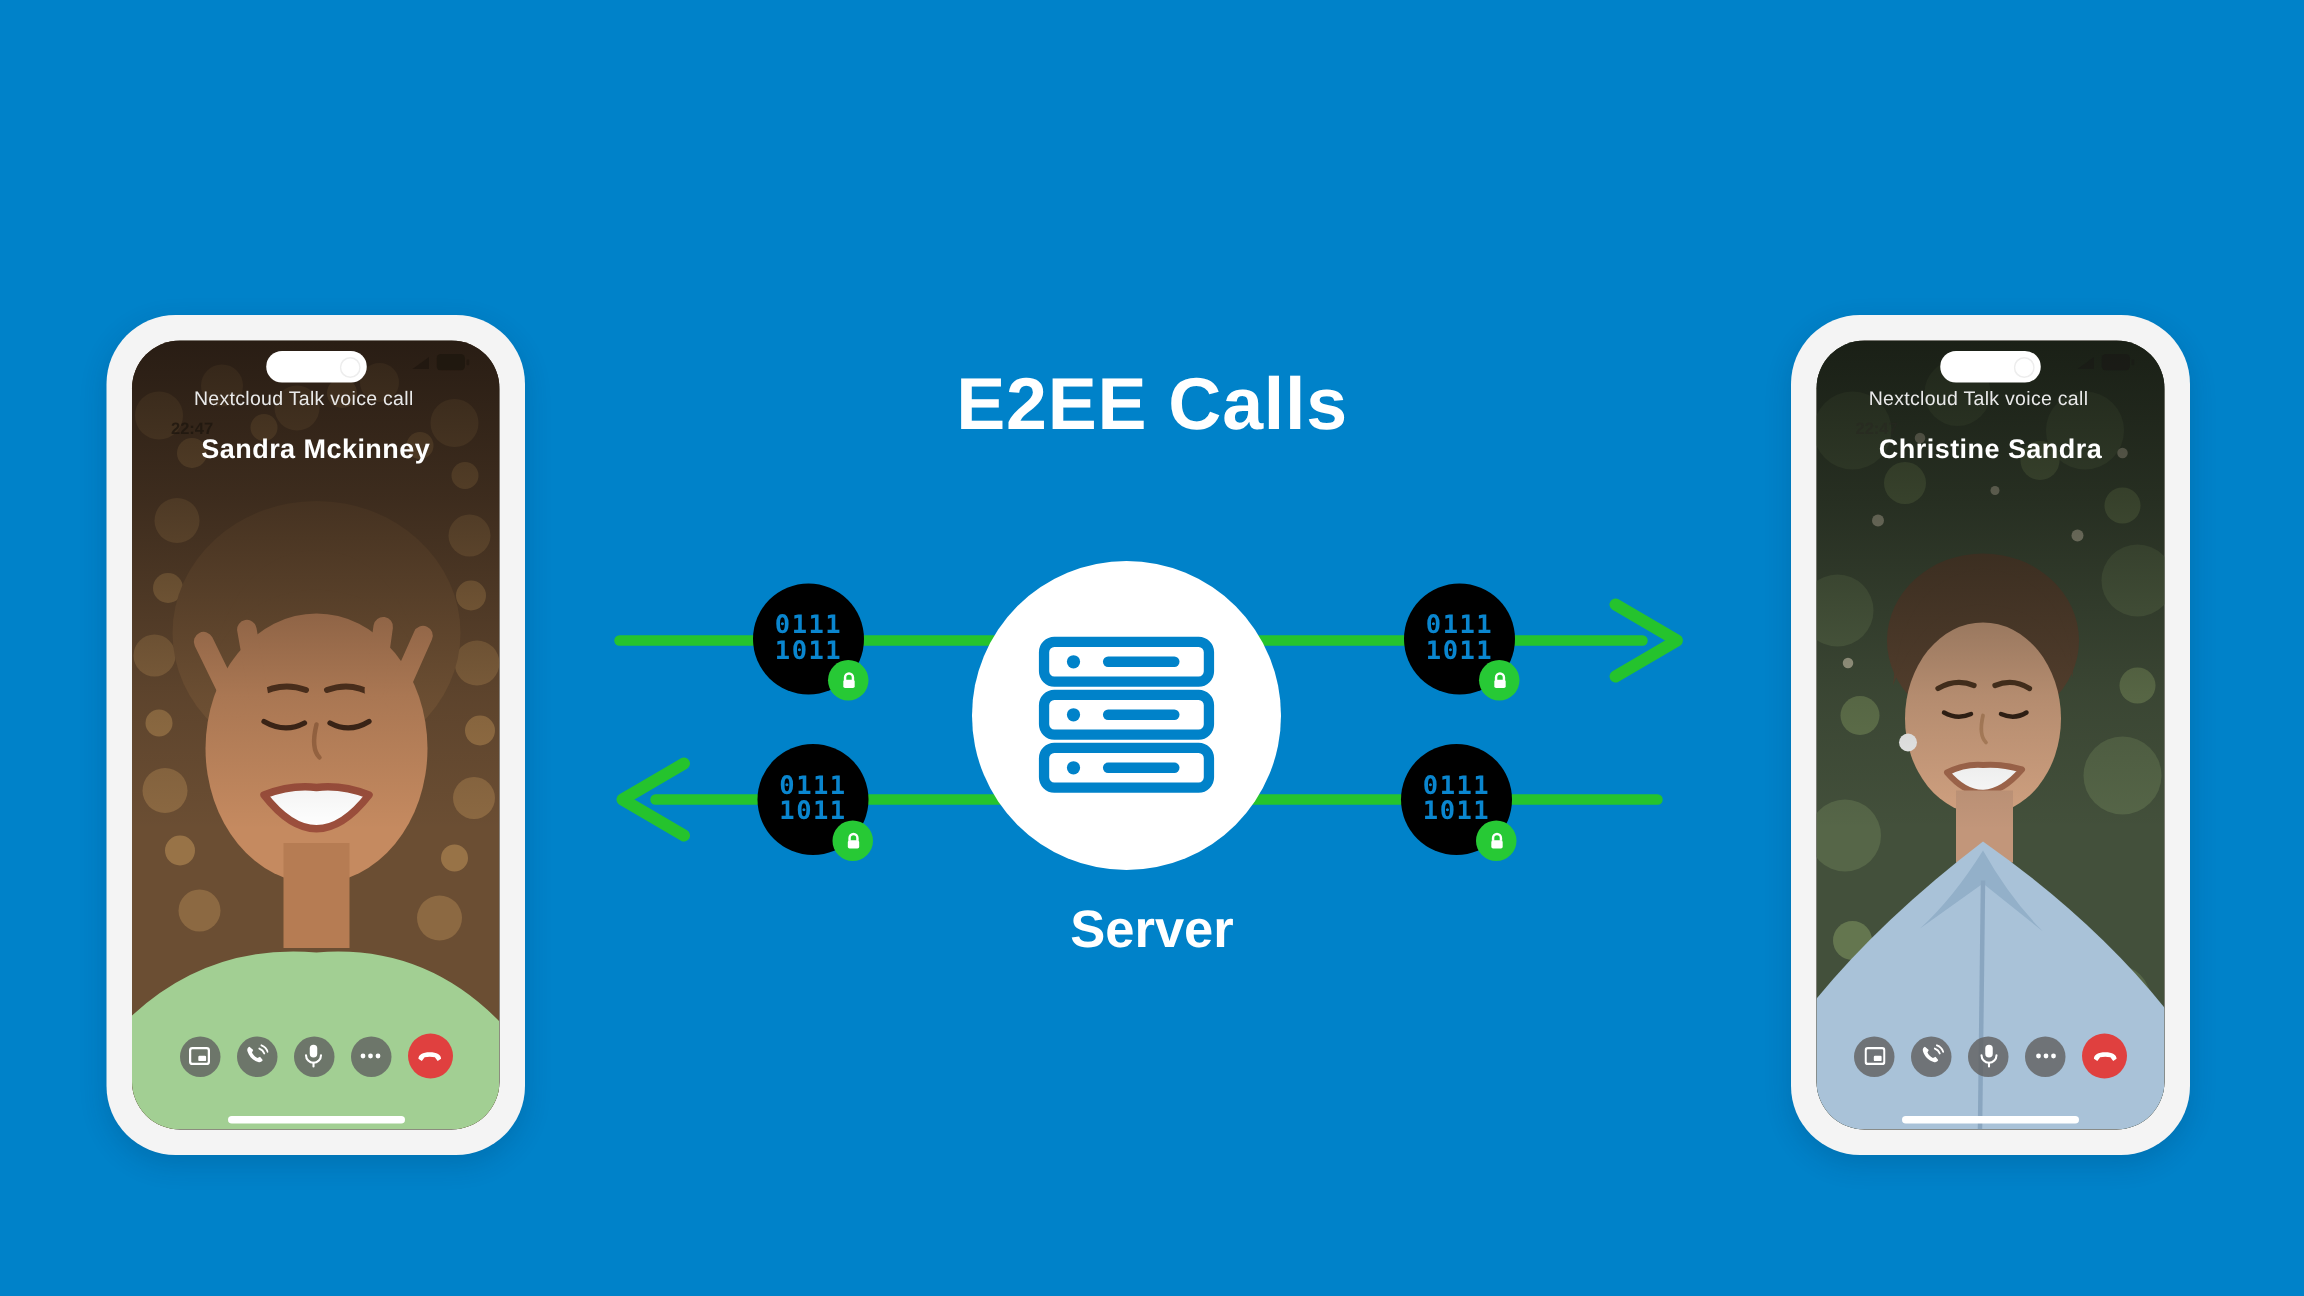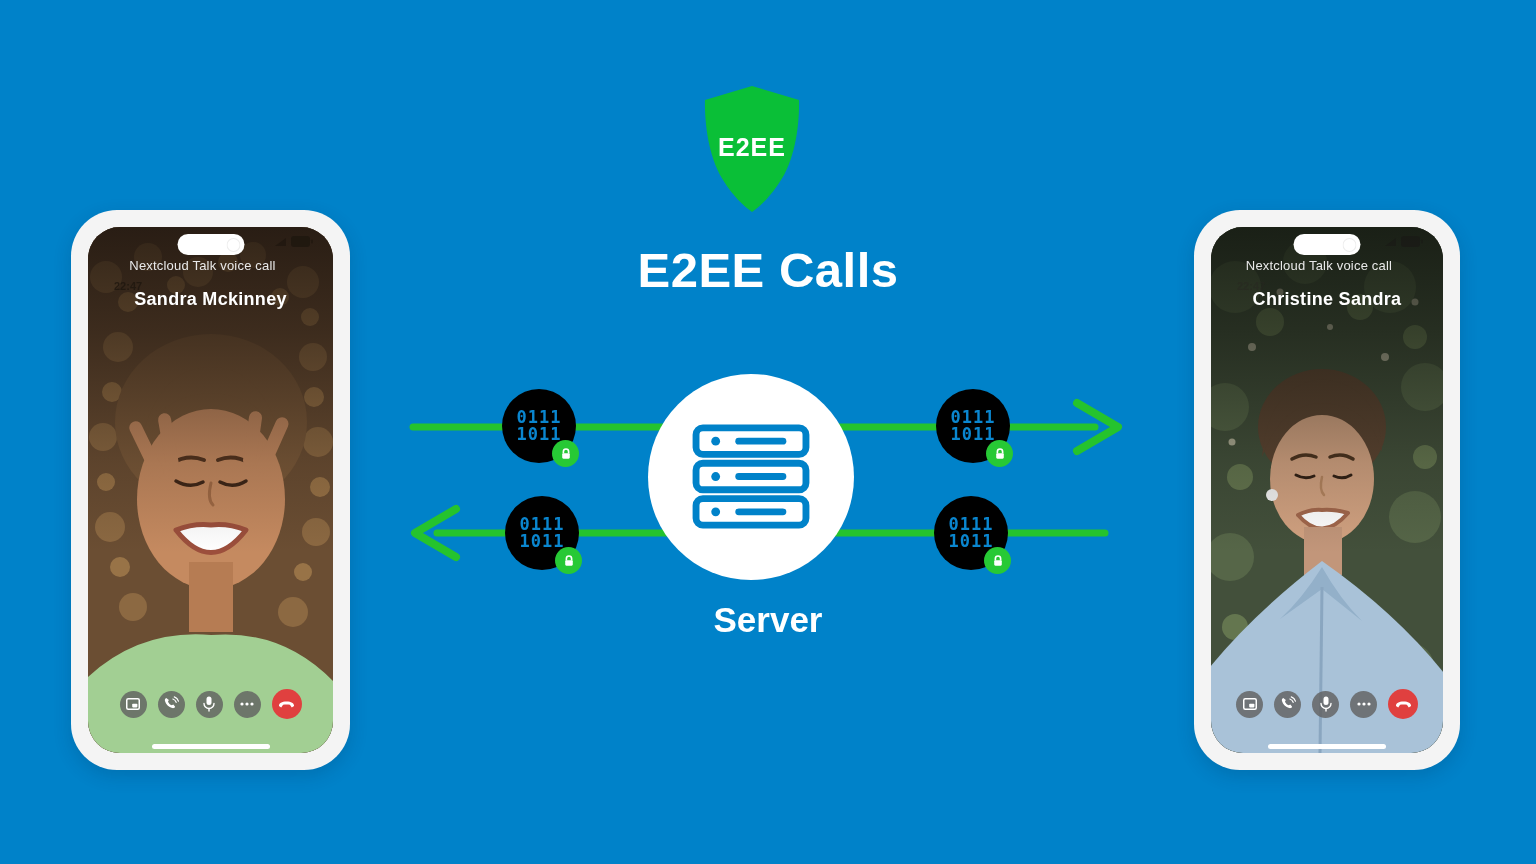--- a/index.html
+++ b/index.html
@@ -66,26 +66,20 @@
     display:flex; align-items:center; justify-content:center; border:none; }
   .ctl.hangup { width:30px; height:30px; background:#e0403f; }
   .home-bar { position:absolute; bottom:4px; left:50%; transform:translateX(-50%);
     width:118px; height:5px; border-radius:3px; background:#fff; z-index:3; }
 </style>
 </head>
 <body>
 
 <div class="canvas">
 
-  <div class="shield">
-    <svg viewBox="0 0 100 128">
-      <path d="M3 15 L50 1 L97 15 C97 15 99 58 82 90 C70 111 58 121 50 127 C42 121 30 111 18 90 C1 58 3 15 3 15 Z" fill="#0abf37"></path>
-    </svg>
-    <span class="shield-label">E2EE</span>
-  </div>
 
   <div class="headline">E2EE Calls</div>
 
   <svg class="flow-lines" viewBox="0 0 1536 864">
     <path d="M413 427 L1095 427" stroke="#25c32d" stroke-width="7" stroke-linecap="round" fill="none"></path>
     <path d="M1077 403 L1118 427 L1077 451" stroke="#25c32d" stroke-width="8" stroke-linecap="round" stroke-linejoin="round" fill="none"></path>
     <path d="M437 533 L1105 533" stroke="#25c32d" stroke-width="7" stroke-linecap="round" fill="none"></path>
     <path d="M456 509 L415 533 L456 557" stroke="#25c32d" stroke-width="8" stroke-linecap="round" stroke-linejoin="round" fill="none"></path>
   </svg>
 

